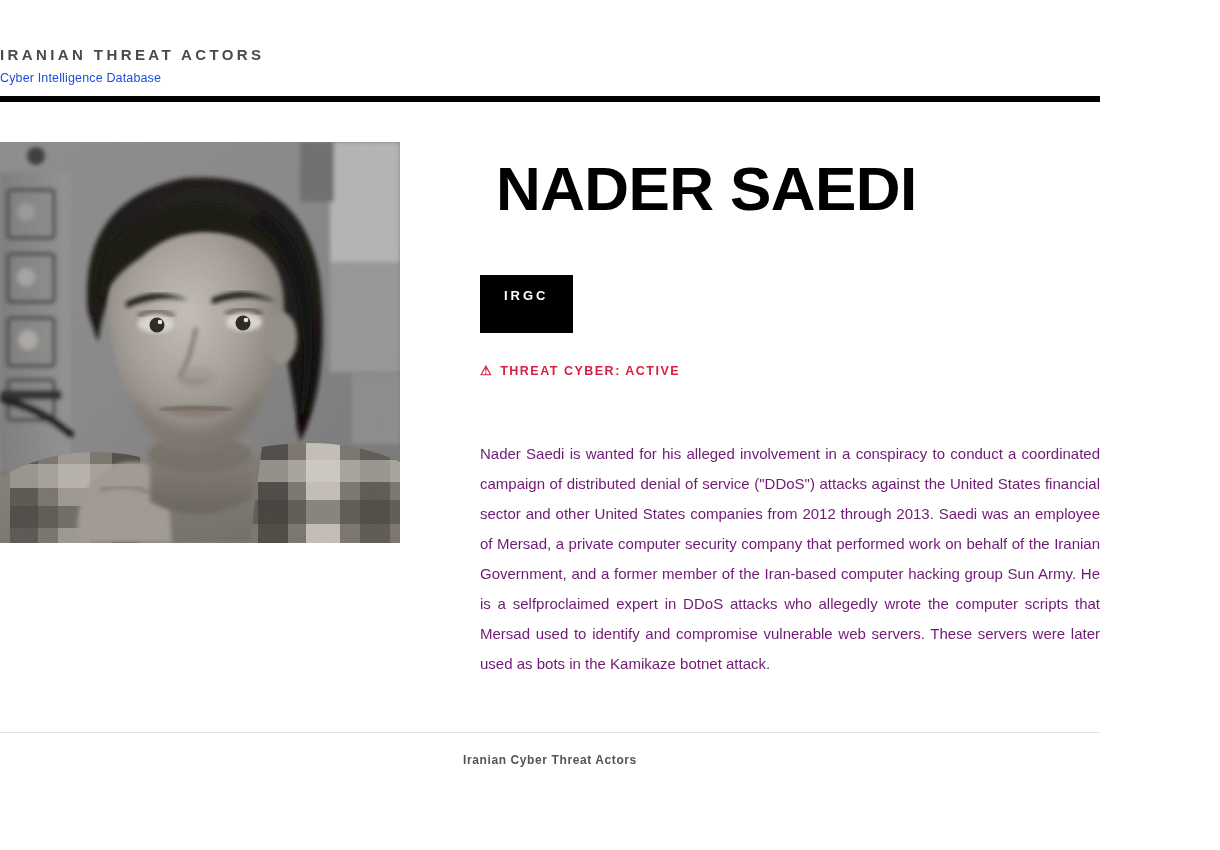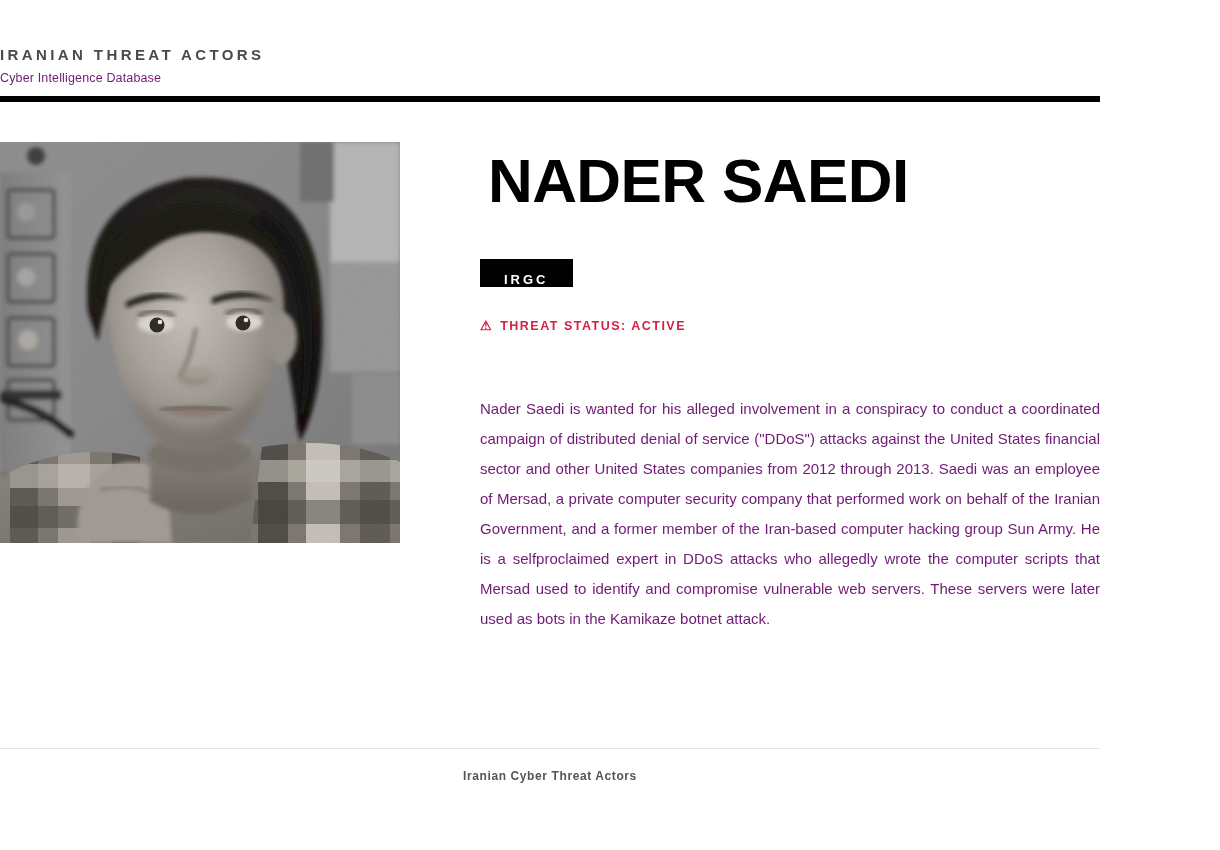--- a/index.html
+++ b/index.html
@@ -36,21 +36,21 @@
     font-weight: 600;
     letter-spacing: 3.4px;
     color: #4a4a4a;
     line-height: 1.1;
     margin: 0;
   }
   .site-subtitle {
     font-size: 12.5px;
     font-weight: 400;
     letter-spacing: 0.15px;
-    color: #701a75;
+    color: #1d4ed8;
     margin: 8px 0 0 0;
     line-height: 1.1;
   }
   .rule-bar {
     height: 6px;
     background: #000000;
     margin-top: 11px;
   }
 
   
@@ -91,32 +91,32 @@
     color: #9a9a9a;
     line-height: 1.1;
   }
 
   
   .actor-name {
     font-size: 62px;
     font-weight: 700;
     letter-spacing: -0.6px;
     line-height: 1.0;
-    margin: 8px;
+    margin: 16px;
     color: #000000;
     white-space: nowrap;
   }
   .affiliation-badge {
     display: inline-block;
     background: #000000;
     color: #ffffff;
     font-size: 13px;
     font-weight: 700;
     letter-spacing: 3px;
-    padding: 14px 24px 1px 24px;
+    padding: 14px 24px 31px 24px;
     margin-top: 39px;
     line-height: 1;
   }
   .threat-status {
     margin-top: 31px;
     font-size: 12.5px;
     font-weight: 700;
     letter-spacing: 1.5px;
     color: #d81e41;
     display: flex;
@@ -137,21 +137,21 @@
     color: #701a75;
     text-align: justify;
     max-width: 680px;
   }
 
   
   .footer {
     position: absolute;
     left: 0;
     right: 0;
-    top: 748px;
+    top: 732px;
   }
   .footer-divider {
     height: 1px;
     background: #e3e3e3;
     width: 1100px;
     margin: 0 auto;
   }
   .footer-inner {
     width: 1100px;
     margin: 0 auto;
@@ -329,21 +329,21 @@
             </g>
           </svg>
         </div>
       </div>
 
       <div class="col-right">
         <h1 class="actor-name">NADER SAEDI</h1>
         <div class="affiliation-badge">IRGC</div>
         <div class="threat-status">
           <span class="warn-icon">⚠</span>
-          <span>THREAT STATUS: ACTIVE</span>
+          <span>THREAT CYBER: ACTIVE</span>
         </div>
         <p class="bio">Nader Saedi is wanted for his alleged involvement in a conspiracy to conduct a coordinated campaign of distributed denial of service ("DDoS") attacks against the United States financial sector and other United States companies from 2012 through 2013. Saedi was an employee of Mersad, a private computer security company that performed work on behalf of the Iranian Government, and a former member of the Iran-based computer hacking group Sun Army. He is a selfproclaimed expert in DDoS attacks who allegedly wrote the computer scripts that Mersad used to identify and compromise vulnerable web servers. These servers were later used as bots in the Kamikaze botnet attack.</p>
       </div>
 
     </div>
   </div>
 
   <div class="footer">
     <div class="footer-divider"></div>
     <div class="footer-inner">

